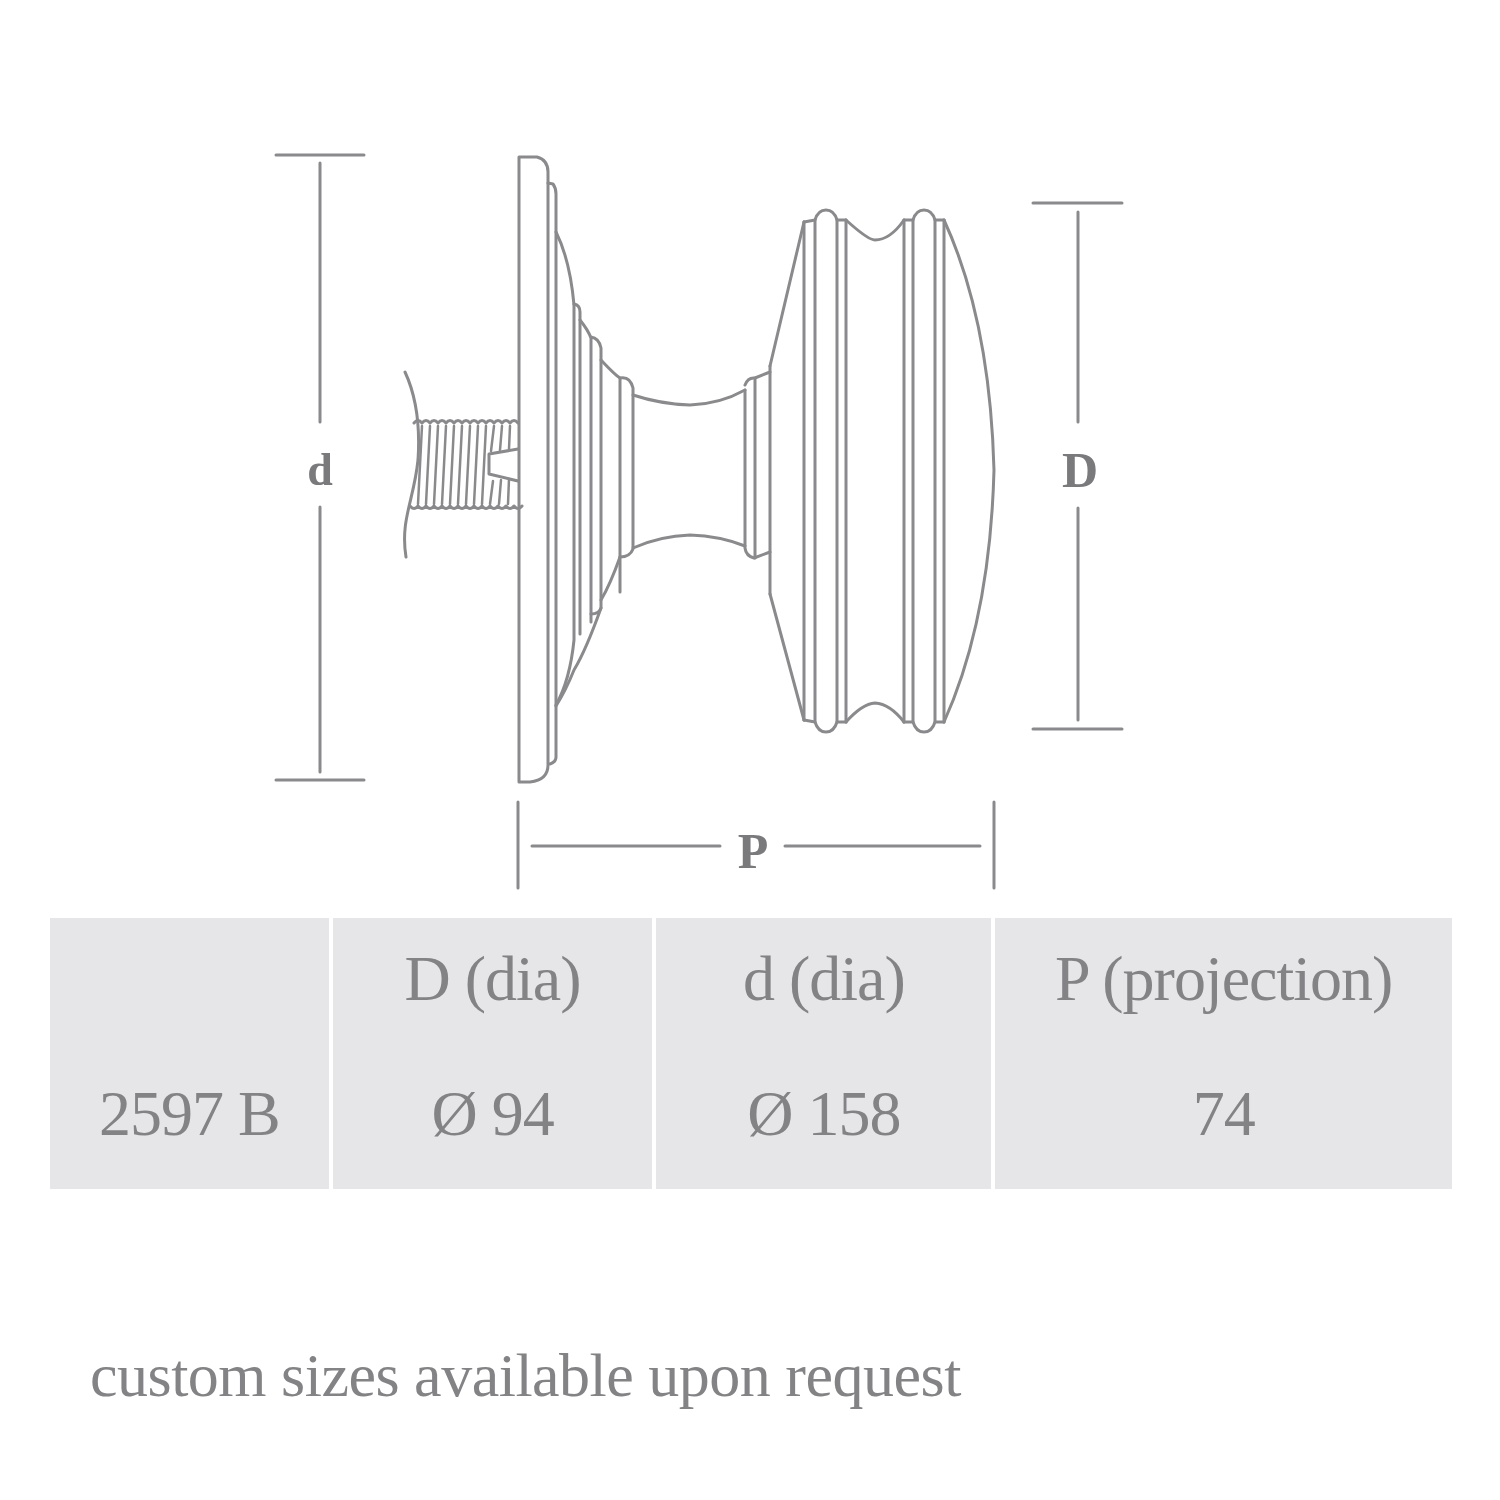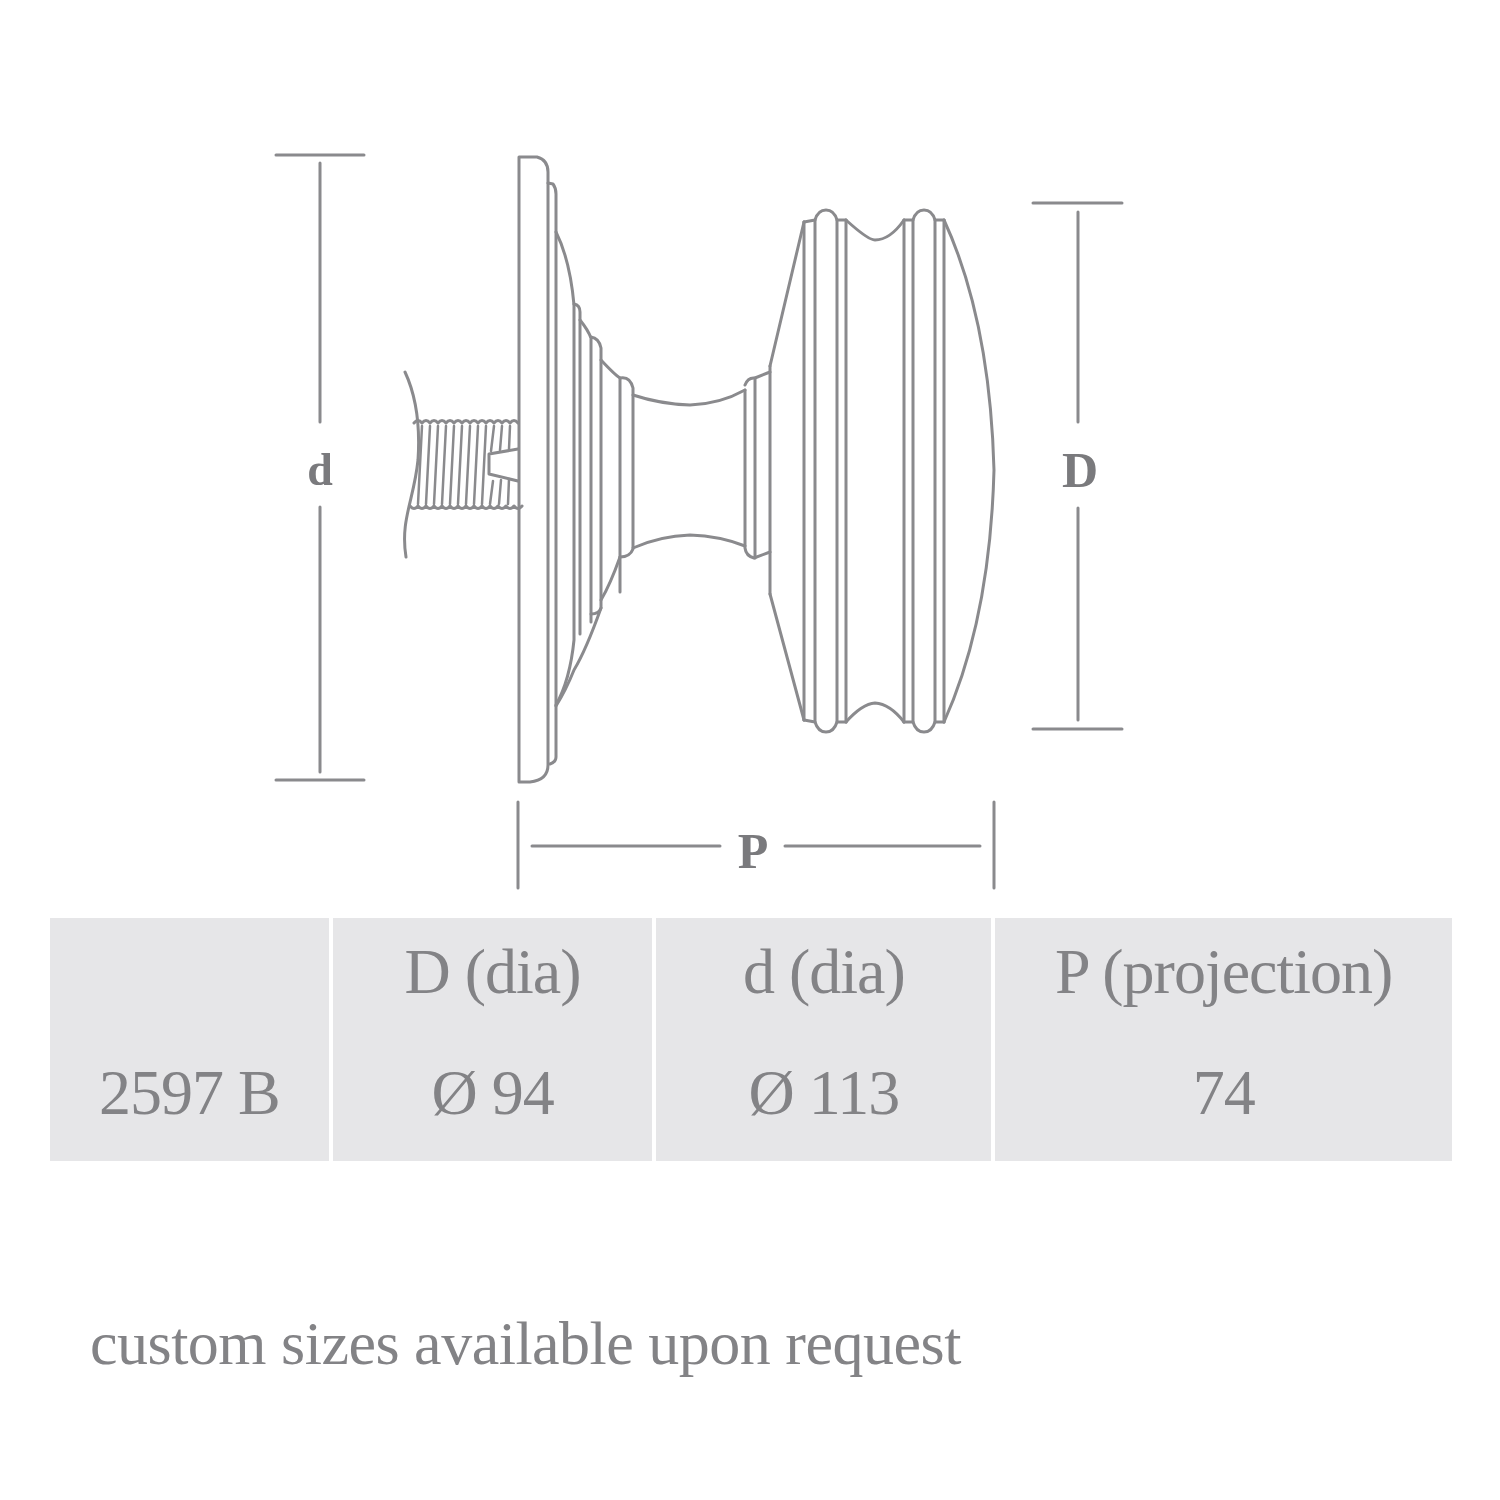--- a/index.html
+++ b/index.html
@@ -41,21 +41,21 @@
       border-collapse: separate;
       border-spacing: 0;
     }
     .spec-table td, .spec-table th {
       font-family: "Liberation Serif", "DejaVu Serif", serif;
       font-weight: normal;
       font-size: 64px;
       color: #838386;
       text-align: center;
       vertical-align: middle;
-      padding: 0;
+      padding: 7px;
       border-right: 4px solid #ffffff;
       border-bottom: 4px solid #ffffff;
       letter-spacing: -1px;
       margin-left: 24px;
     }
     .spec-table tr > *:last-child {
       border-right: none;
     }
     .spec-table tr:last-child > * {
       border-bottom: none;
@@ -72,21 +72,21 @@
       height: 136px;
       background: #e6e6e8;
     }
     .col-model { width: 281px; }
     .col-D { width: 322px; }
     .col-d { width: 337px; }
     .col-P { width: 454px; }
     .footnote {
       position: absolute;
       left: 90px;
-      top: 1312px;
+      top: 1344px;
       font-family: "Liberation Serif", "DejaVu Serif", serif;
       font-size: 62px;
       color: #838386;
       letter-spacing: -0.5px;
       line-height: 1;
     }
   </style>
 </head>
 <body>
 
@@ -198,19 +198,19 @@
       <th></th>
       <th>D (dia)</th>
       <th>d (dia)</th>
       <th>P (projection)</th>
     </tr>
   </thead>
   <tbody>
     <tr class="row-b">
       <td>2597 B</td>
       <td>Ø 94</td>
-      <td>Ø 113</td>
+      <td>Ø 158</td>
       <td>74</td>
     </tr>
   </tbody>
 </table>
 
 <div class="footnote">custom sizes available upon request</div>
 
 </body></html>

